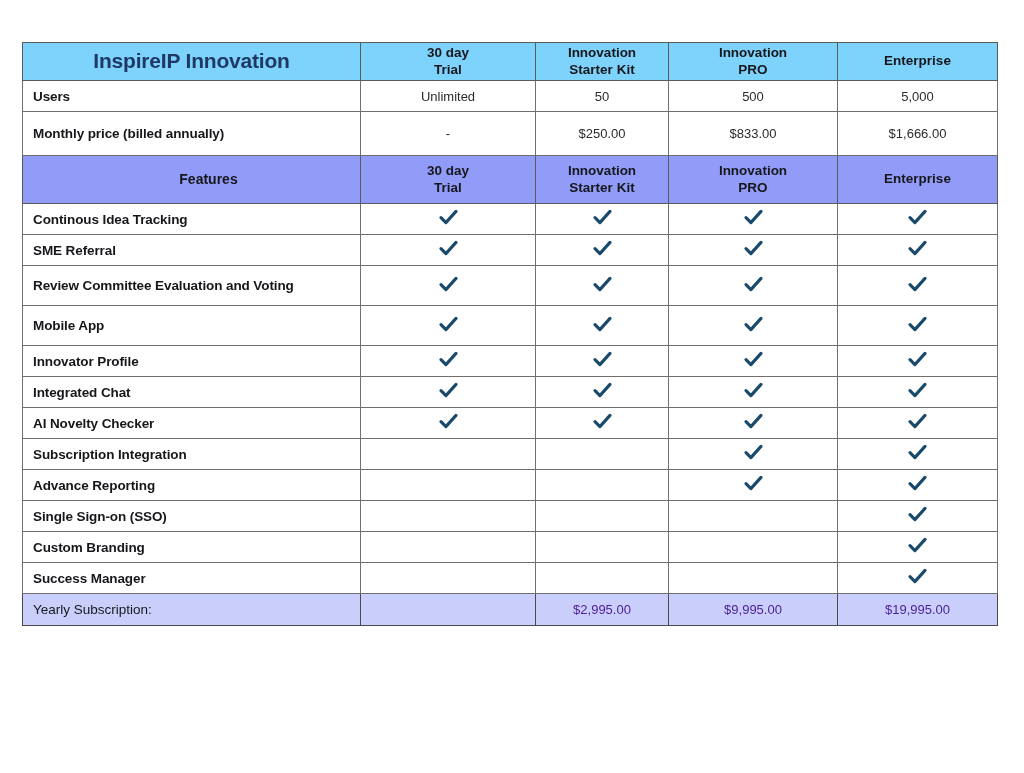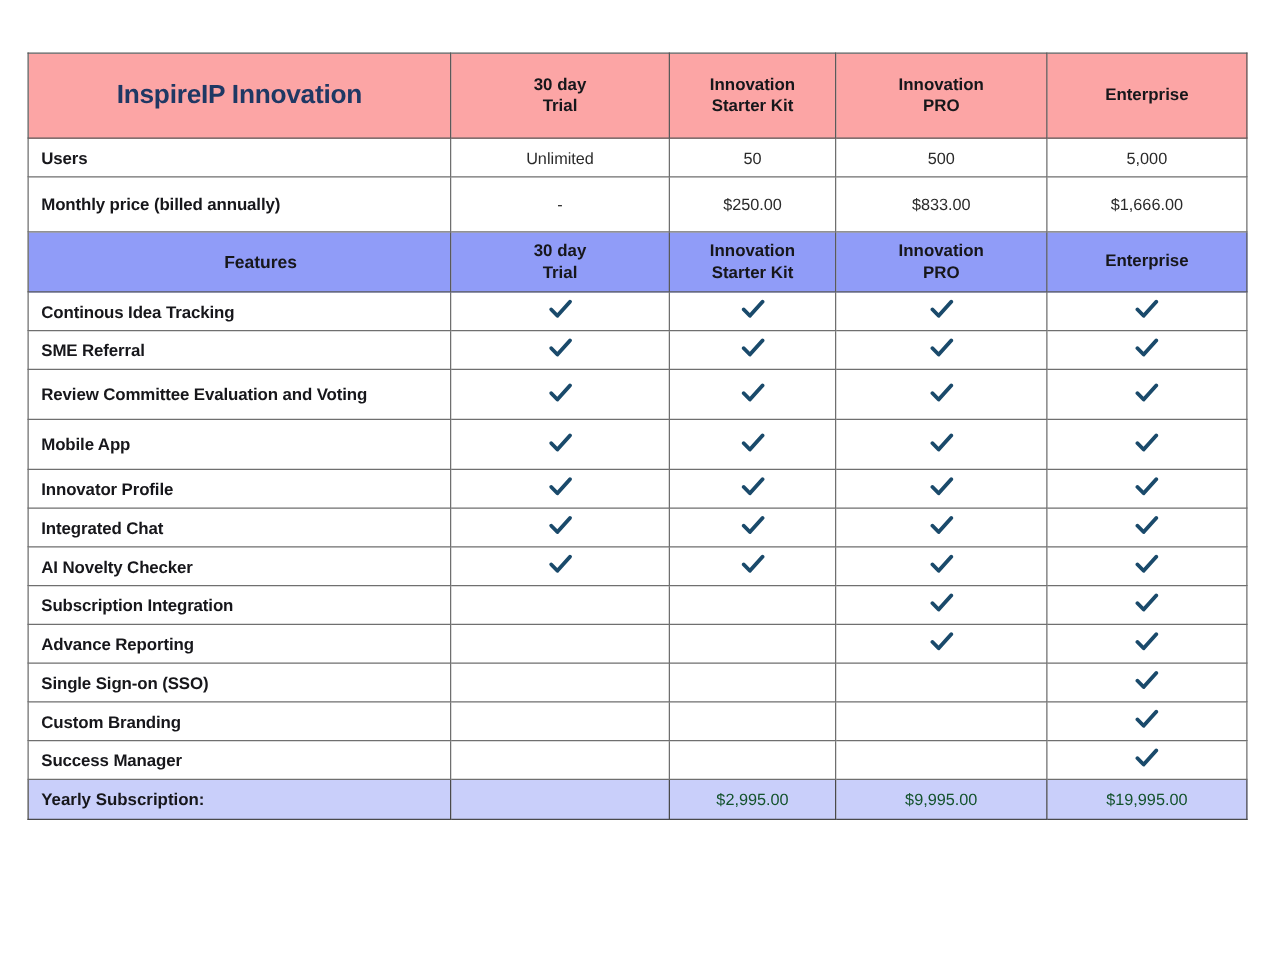--- a/index.html
+++ b/index.html
@@ -43,22 +43,22 @@
 
   
   col.c-feature   { width: 338px; }
   col.c-trial     { width: 175px; }
   col.c-starter   { width: 133px; }
   col.c-pro       { width: 169px; }
   col.c-ent       { width: 160px; }
 
   
   tr.head-row th {
-    background: #fca5a5;
-    height: 68px;
+    background: #7dd3fc;
+    height: 38px;
     text-align: center;
     font-weight: bold;
     font-size: 13.5px;
     line-height: 1.25;
     color: #17171b;
     border-color: #5a5a5a;
   }
 
   tr.head-row th.brand-cell {
     text-align: center;
@@ -109,29 +109,29 @@
   }
   .check svg { display: block; margin: 0 auto; }
 
   
   tr.total-row td {
     background: #c9cffa;
     height: 32px;
     border-color: #4a4a4a;
   }
   tr.total-row td.row-label {
-    font-weight: bold;
+    font-weight: normal;
     font-size: 13.5px;
     color: #17171b;
     margin-left: 38px;
   }
   tr.total-row td.val {
     text-align: center;
     font-size: 13px;
-    color: #14532d;
+    color: #4c1d95;
   }
 
   .empty { display: block; height: 1px; }
 </style>
 </head>
 <body>
 
 <div class="page">
   <div class="table-wrap">
     <table class="pricing">

